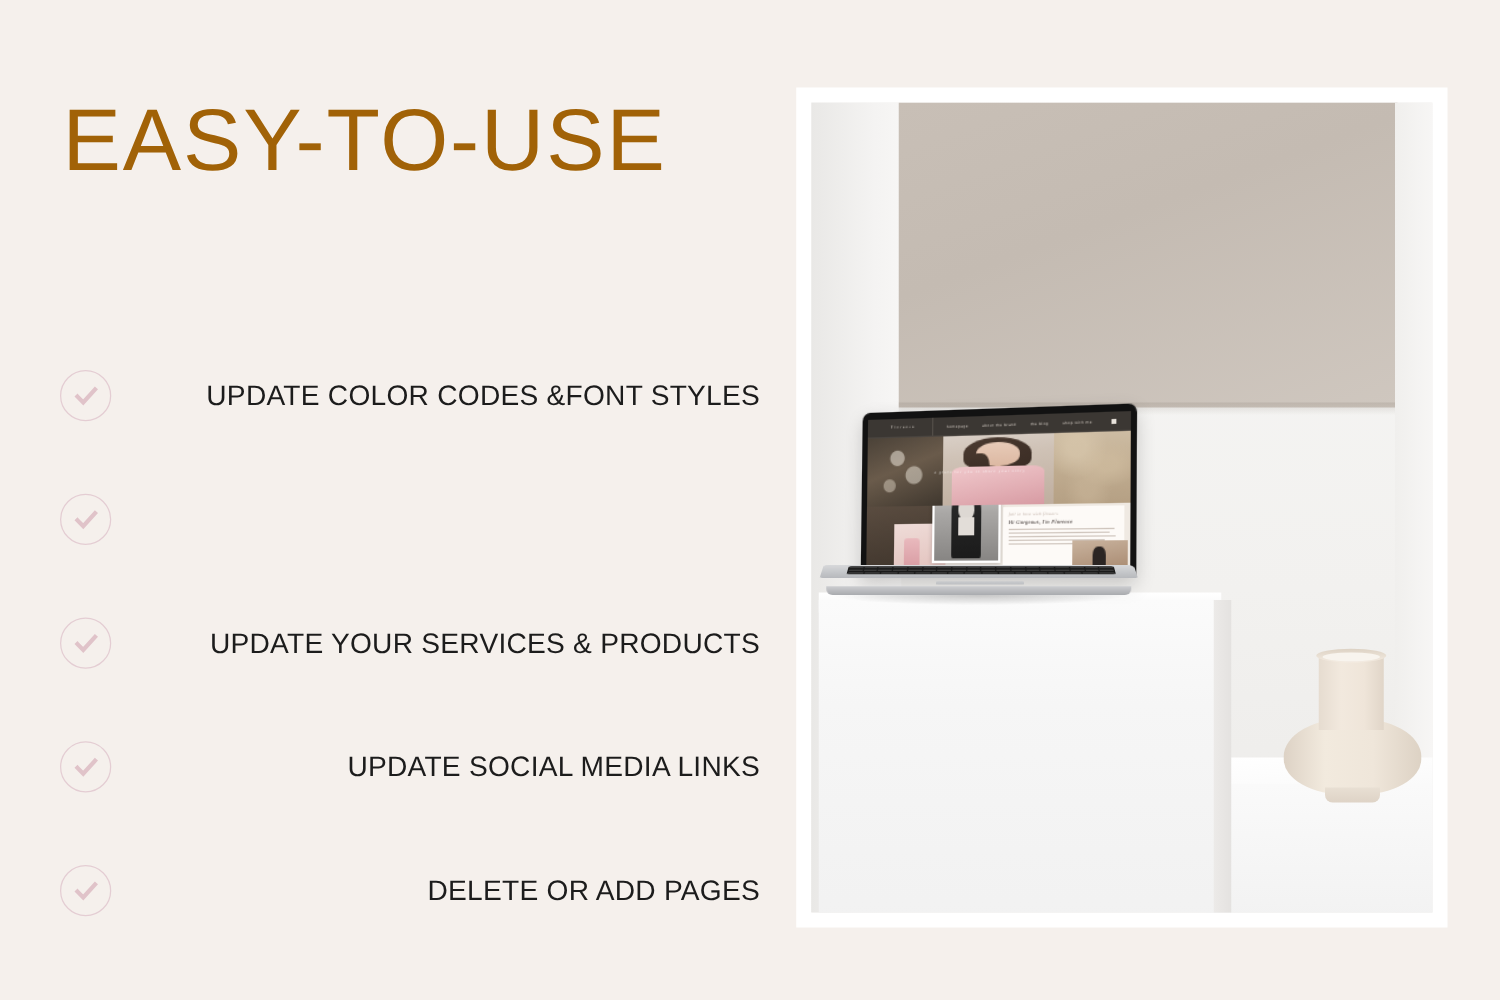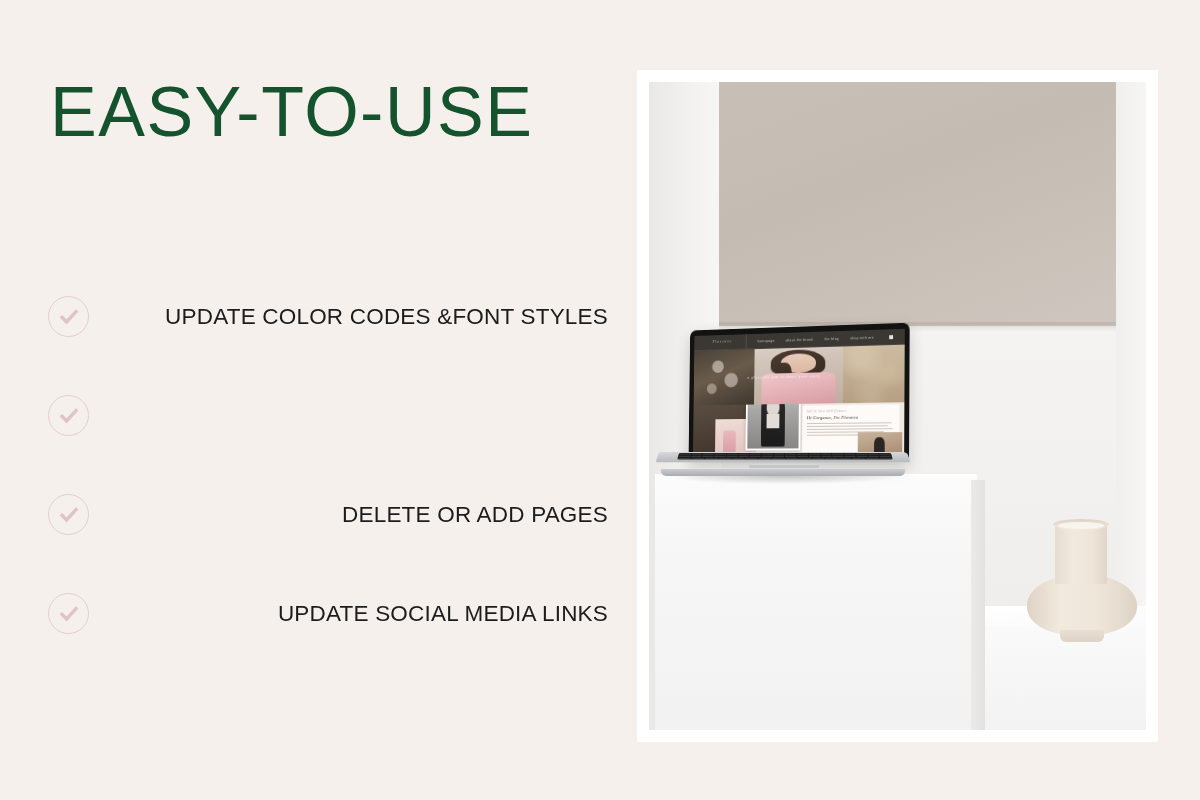--- a/index.html
+++ b/index.html
@@ -12,21 +12,21 @@
   .stage{position:absolute;inset:0;background:#f5f0ec;}
 
   
   .left-panel{position:absolute;left:0;top:0;width:620px;height:800px;}
 
   .headline-block{position:absolute;left:50px;top:78px;width:530px;}
   .headline-main{
     font-family:"Liberation Sans", sans-serif;
     font-size:70px;line-height:0.98;
     letter-spacing:1.5px;
-    color:#14532d;
+    color:#a16207;
     font-weight:400;
     white-space:nowrap;
   }
   .headline-row{display:flex;align-items:center;margin-top:-2px;}
   .headline-script{
     font-family:"Liberation Serif", serif;
     font-style:italic;
     font-size:78px;line-height:1.0;
     color:#dfb9c4;
     font-weight:400;
@@ -327,37 +327,45 @@
       </div>
 
       <div class="check-item">
         <span class="check-circle">
           <svg width="26" height="26" viewBox="0 0 26 26" aria-hidden="true">
             <path d="M6 13.3 L10.6 18 L20 7.6" fill="none" stroke="#e0c3c9" stroke-width="3.4" stroke-linecap="square" stroke-linejoin="miter"></path>
           </svg>
         </span>
       </div>
 
+      <div class="check-item indent">
+        <span class="check-circle">
+          <svg width="26" height="26" viewBox="0 0 26 26" aria-hidden="true">
+            <path d="M6 13.3 L10.6 18 L20 7.6" fill="none" stroke="#e0c3c9" stroke-width="3.4" stroke-linecap="square" stroke-linejoin="miter"></path>
+          </svg>
+        </span>
+        <span class="check-label">UPDATE YOUR SERVICES &amp; PRODUCTS</span>
+      </div>
+
+      <div class="check-item indent">
+        <span class="check-circle">
+          <svg width="26" height="26" viewBox="0 0 26 26" aria-hidden="true">
+            <path d="M6 13.3 L10.6 18 L20 7.6" fill="none" stroke="#e0c3c9" stroke-width="3.4" stroke-linecap="square" stroke-linejoin="miter"></path>
+          </svg>
+        </span>
+        <span class="check-label">UPDATE SOCIAL MEDIA LINKS</span>
+      </div>
 
       <div class="check-item">
         <span class="check-circle">
           <svg width="26" height="26" viewBox="0 0 26 26" aria-hidden="true">
             <path d="M6 13.3 L10.6 18 L20 7.6" fill="none" stroke="#e0c3c9" stroke-width="3.4" stroke-linecap="square" stroke-linejoin="miter"></path>
           </svg>
         </span>
         <span class="check-label">DELETE OR ADD PAGES</span>
-      </div>
-
-      <div class="check-item indent">
-        <span class="check-circle">
-          <svg width="26" height="26" viewBox="0 0 26 26" aria-hidden="true">
-            <path d="M6 13.3 L10.6 18 L20 7.6" fill="none" stroke="#e0c3c9" stroke-width="3.4" stroke-linecap="square" stroke-linejoin="miter"></path>
-          </svg>
-        </span>
-        <span class="check-label">UPDATE SOCIAL MEDIA LINKS</span>
       </div>
 
     </div>
   </div>
 
   <div class="photo-frame">
     <div class="photo">
 
       <div class="wall"></div>
       <div class="wall-left"></div>

